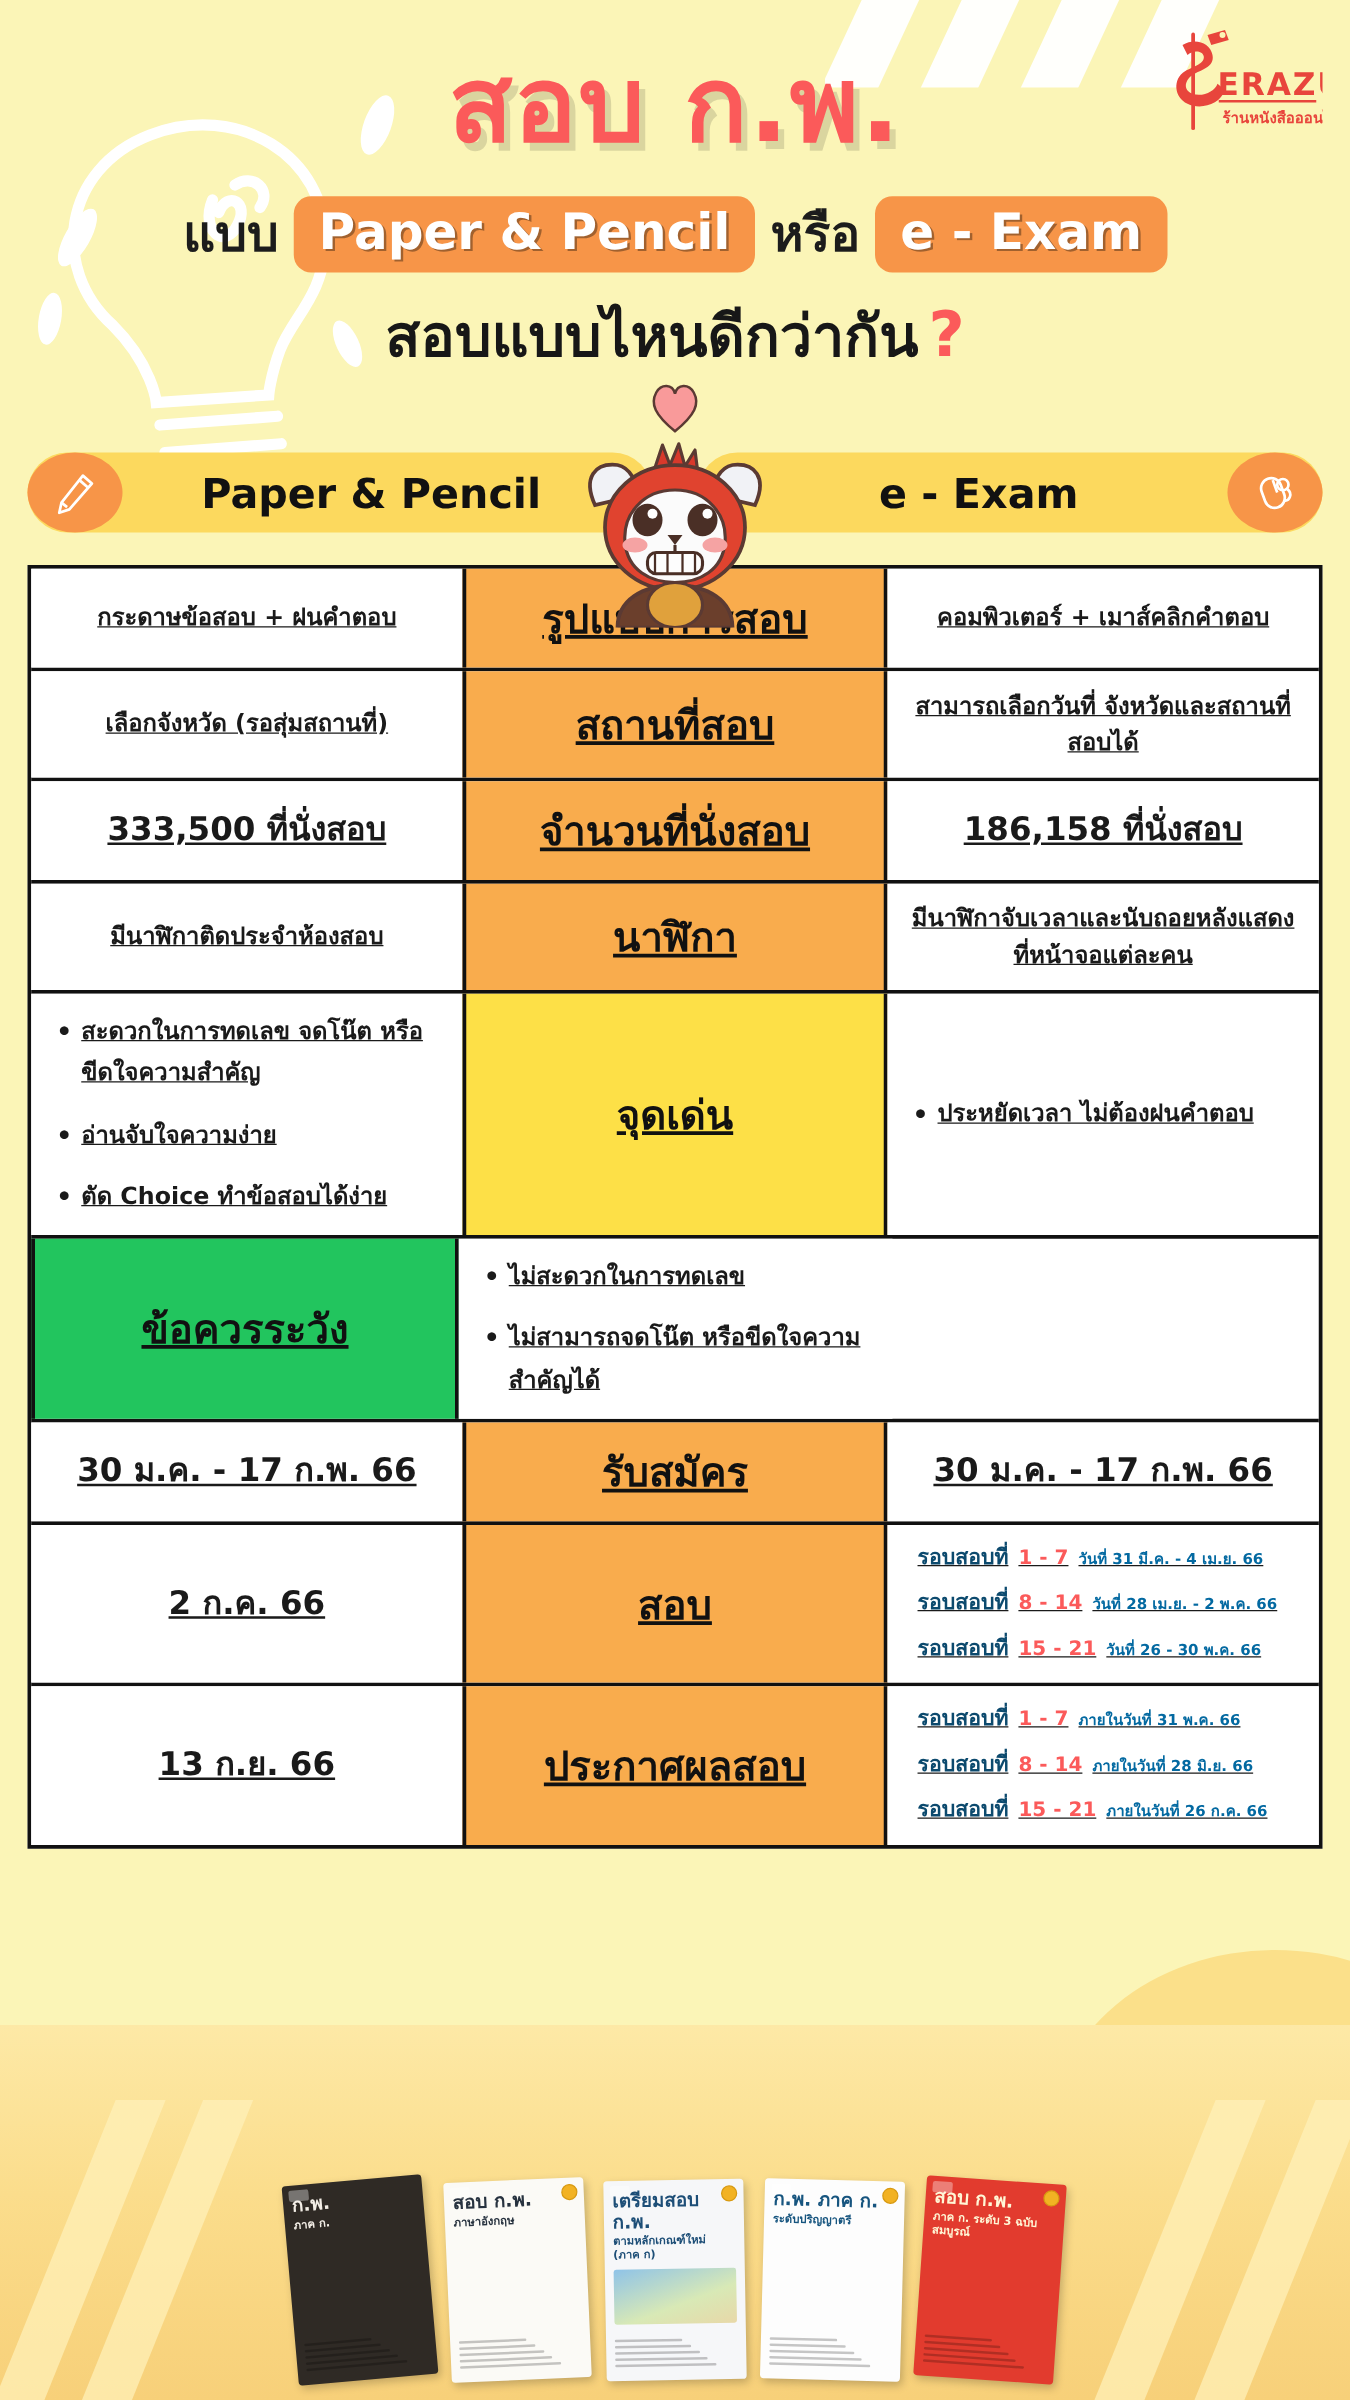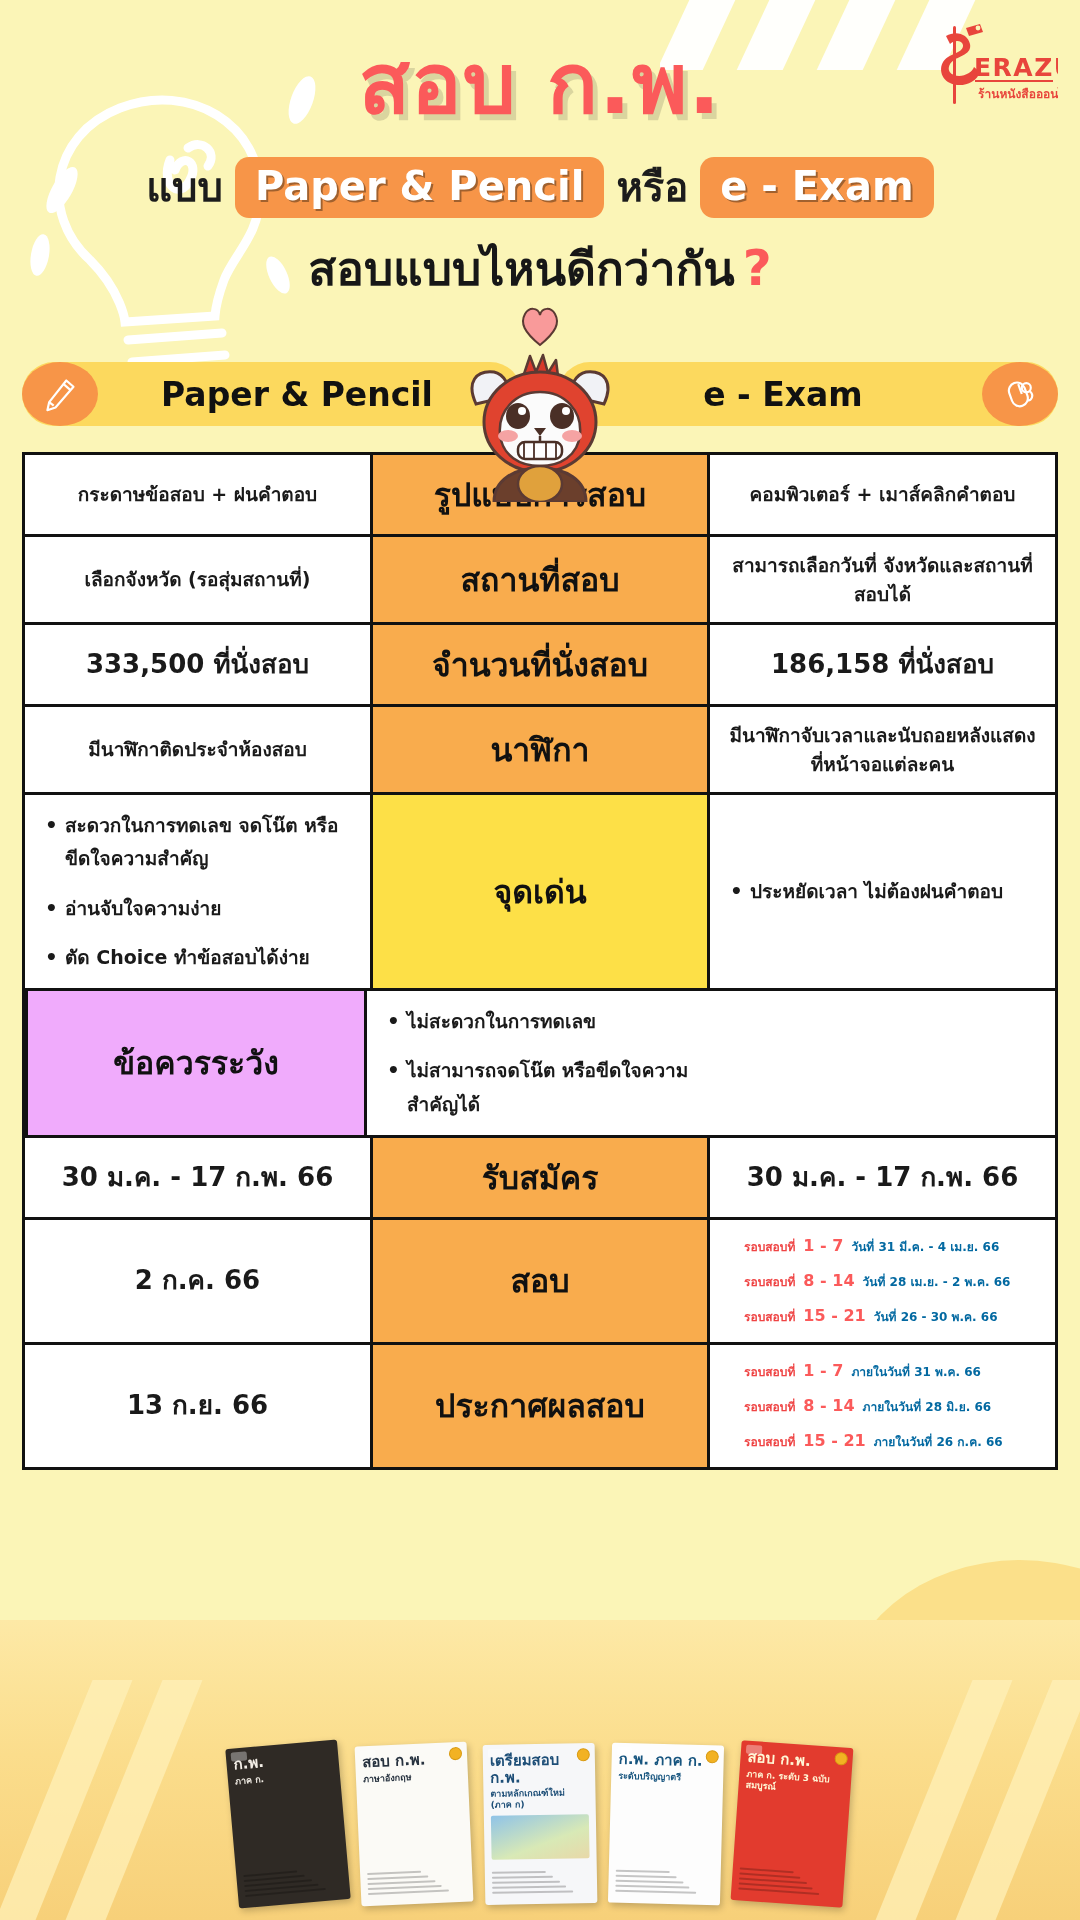--- a/index.html
+++ b/index.html
@@ -134,39 +134,39 @@
     width: 1036px;
     border: 3px solid #111;
     background: #ffffff;
     z-index: 2;
   }
   .trow { display: flex; border-bottom: 3px solid #111; }
   .trow:last-child { border-bottom: none; }
 
   .cell {
     padding: 14px 18px;
-    display: flex; flex-direction: column; justify-content: center;
+    display: flex; flex-direction: column; justify-content: center; text-decoration: underline;
   }
   .cell.side {
     width: 347px;
     background: #ffffff;
     font-size: 19px; color: #1a1a1a; font-weight: 700;
     text-align: center;
     line-height: 1.5;
   }
   .cell.side.bullets { text-align: left; }
   .cell.mid {
     width: 342px;
     border-left: 3px solid #111; border-right: 3px solid #111;
     background: #f9ac4d;
     font-size: 32px; font-weight: 700; color: #111;
     text-align: center; align-items: center;
   }
   .cell.mid.highlight { background: #fde047; }
-  .cell.mid.warn      { background: #f0abfc; }
+  .cell.mid.warn      { background: #22c55e; }
 
   .cell.big { font-size: 26px; }
 
   ul.blist { list-style: none; margin: 0; padding: 0; }
   ul.blist li {
     position: relative;
     padding-left: 22px;
     margin-bottom: 16px;
     font-size: 19px; font-weight: 700; color: #1a1a1a;
     line-height: 1.75;
@@ -180,21 +180,21 @@
 
   
   .rounds { width: 100%; }
   .round-line {
     display: flex; align-items: baseline; justify-content: flex-start;
     gap: 8px; margin-bottom: 11px;
     white-space: nowrap;
     padding-left: 6px;
   }
   .round-line:last-child { margin-bottom: 0; }
-  .round-label { color: #ef4444; font-size: 12px; font-weight: 700; margin-left: 10px; }
+  .round-label { color: #0c4a6e; font-size: 17px; font-weight: 700; }
   .round-num   { color: #fb5a5a; font-size: 16px; font-weight: 700; }
   .round-date  { color: #0369a1;    font-size: 12px; font-weight: 700; }
 
   
   .books {
     position: absolute; bottom: 16px; left: 50%; transform: translateX(-50%);
     width: 760px; height: 185px;
     display: flex; align-items: flex-end; justify-content: center; gap: 14px;
     z-index: 3;
   }

